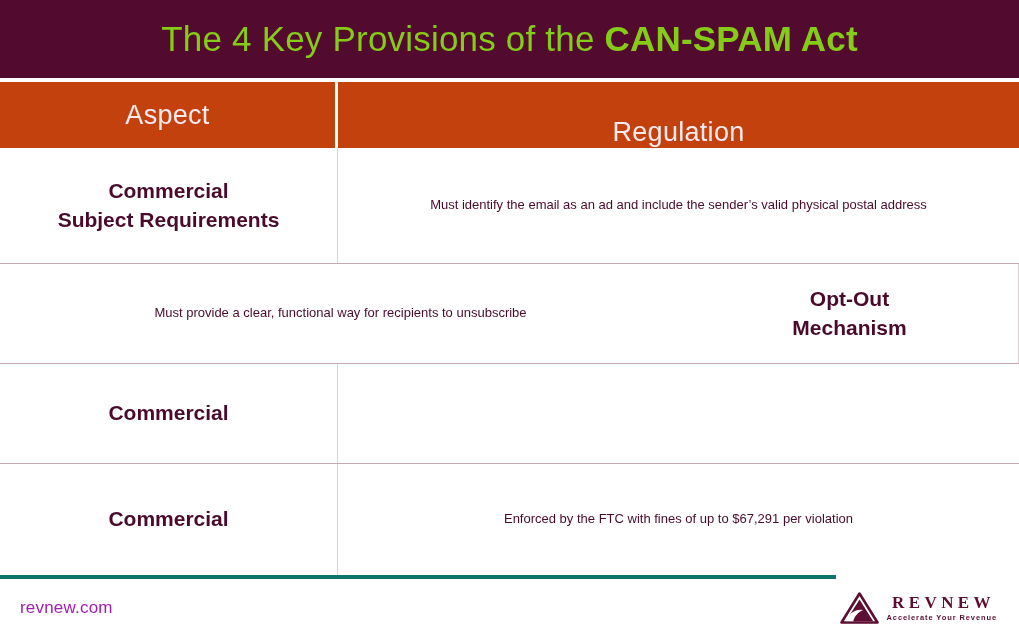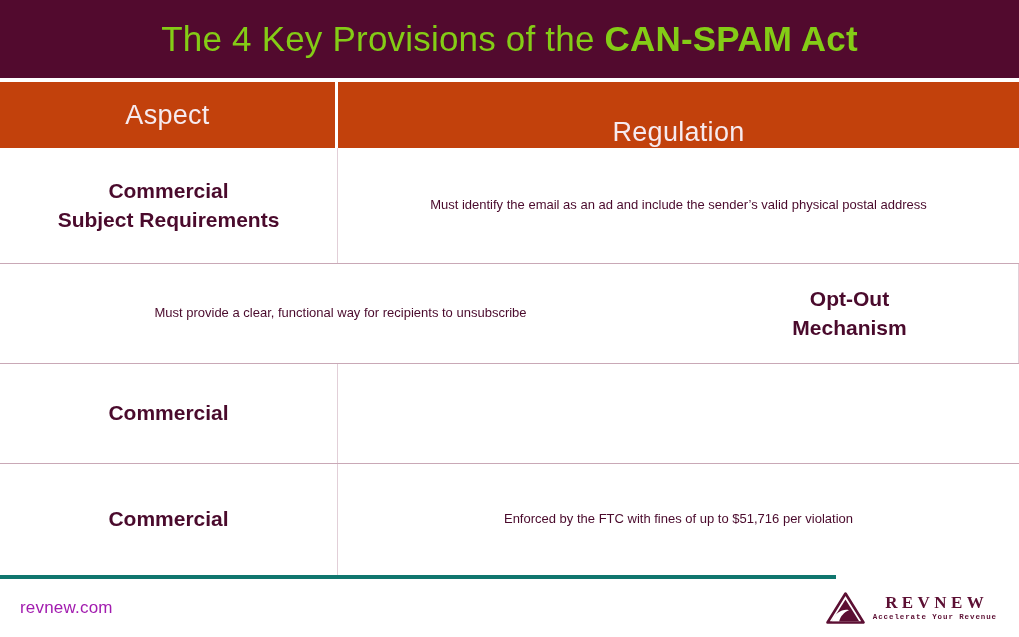--- a/index.html
+++ b/index.html
@@ -173,21 +173,21 @@
   }
   .logo-name {
     font-family: "Liberation Serif", serif;
     color: #5c0f33;
     font-size: 17px;
     font-weight: 700;
     letter-spacing: 4.4px;
     text-indent: 4.4px;
   }
   .logo-tagline {
-    font-family: Liberation Mono, monospace;
+    font-family: Liberation Sans, sans-serif;
     color: #5c0f33;
     font-size: 7.5px;
     font-weight: 700;
     letter-spacing: 0.9px;
     text-indent: 0.9px;
     margin-top: 3px;
   }
 </style>
 </head>
 <body>
@@ -235,21 +235,21 @@
         <div class="cell cell-aspect">
           <span class="aspect-text"><span>Commercial</span><br></span>
         </div>
       </div>
 
       <div class="row row-4">
         <div class="cell cell-aspect">
           <span class="aspect-text"><span>Commercial</span><br></span>
         </div>
         <div class="cell cell-reg">
-          <span class="reg-text">Enforced by the FTC with fines of up to $51,716 per violation</span>
+          <span class="reg-text">Enforced by the FTC with fines of up to $67,291 per violation</span>
         </div>
       </div>
 
     </div>
   </div>
 
   <div class="footer">
     <span class="site-url">revnew.com</span>
 
     <div class="logo">

